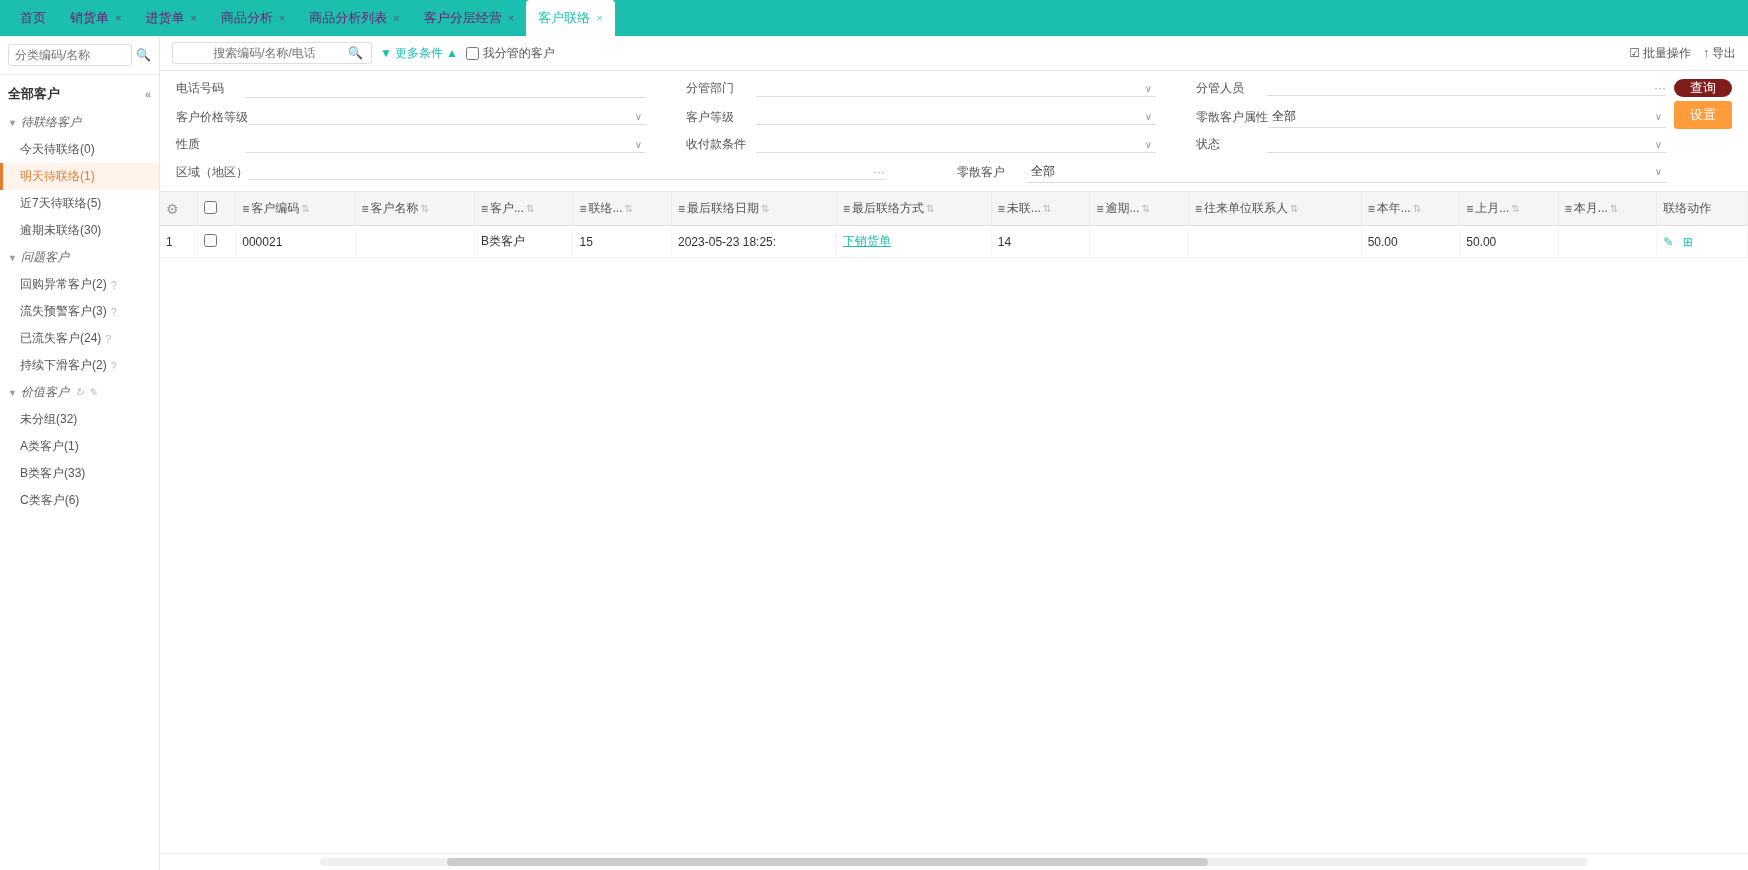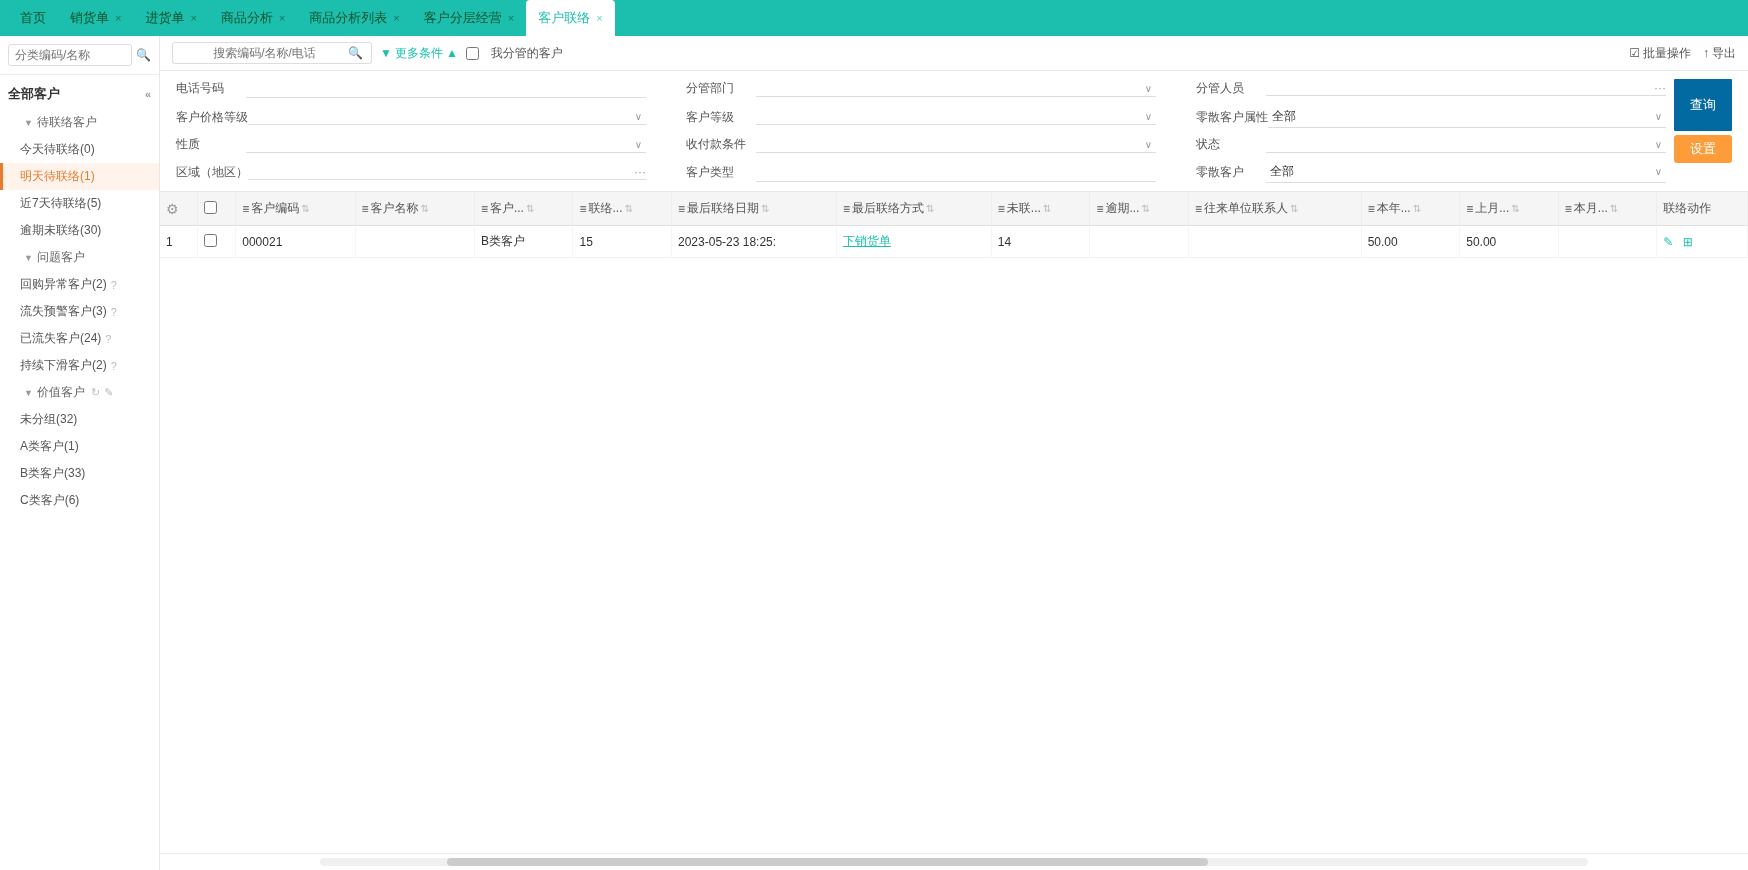--- a/index.html
+++ b/index.html
@@ -7,21 +7,21 @@
 
     
     .top-nav {
       background: #1cbfad;
       height: 36px;
       display: flex;
       align-items: center;
       padding: 0 8px;
     }
     .nav-item {
-      color: #14532d;
+      color: #701a75;
       padding: 0 12px;
       height: 36px;
       display: flex;
       align-items: center;
       cursor: pointer;
       font-size: 13px;
       white-space: nowrap;
     }
     .nav-item.active {
       background: #fff;
@@ -82,26 +82,27 @@
       font-size: 13px;
       color: #333;
       cursor: pointer;
     }
     .sidebar-group-header .collapse-icon {
       margin-left: auto;
       font-size: 11px;
       color: #999;
     }
     .sidebar-section-title {
-      padding: 5px 24px;
+      padding: 5px 8px;
       color: #666;
       font-size: 12px;
       display: flex;
       align-items: center;
       position: relative;
+      font-style: italic;
     }
     .sidebar-section-title::before {
       content: '▼';
       font-size: 9px;
       margin-right: 4px;
       color: #999;
     }
     .sidebar-item {
       padding: 5px 8px 5px 20px;
       cursor: pointer;
@@ -160,21 +161,21 @@
       color: #1cbfad;
       cursor: pointer;
       display: flex;
       align-items: center;
       gap: 3px;
       font-size: 12px;
     }
     .my-customer {
       display: flex;
       align-items: center;
-      gap: 12px;
+      gap: 4px;
       color: #555;
       cursor: pointer;
     }
     .right-actions {
       margin-left: auto;
       display: flex;
       align-items: center;
       gap: 12px;
     }
     .right-actions .action-btn {
@@ -230,25 +231,25 @@
       padding: 2px 4px;
       background: transparent;
       display: flex;
       align-items: center;
       justify-content: space-between;
       cursor: pointer;
     }
     .filter-select .arrow { color: #999; font-size: 10px; }
     .filter-more { color: #999; font-size: 12px; cursor: pointer; }
     .query-btn {
-      background: #0369a1;
+      background: #7f1d1d;
       color: #fff;
       border: none;
-      border-radius: 1px;
-      padding: 17px 16px;
+      border-radius: 11px;
+      padding: 0 16px;
       cursor: pointer;
       font-size: 13px;
       white-space: nowrap;
     }
     .settings-btn {
       background: #ff9c3a;
       color: #fff;
       border: none;
       border-radius: 3px;
       padding: 5px 12px;
@@ -526,24 +527,20 @@
           </div>
 
           <div class="filter-row">
             <div class="filter-field">
               <span class="filter-label">区域（地区）</span>
               <div style="flex:1;border-bottom:1px solid #ddd;display:flex;align-items:center;justify-content:flex-end;">
                 <span class="filter-more">···</span>
               </div>
             </div>
             <div style="width:24px;"></div>
-            <div class="filter-field">
-              <span class="filter-label">客户类型</span>
-              <input class="filter-input" type="text" value="" style="">
-            </div>
             <div style="width:24px;"></div>
             <div class="filter-field">
               <span class="filter-label">零散客户</span>
               <div class="filter-select">
                 <span>全部</span>
                 <span class="arrow">∨</span>
               </div>
             </div>
           </div>
         </div>

